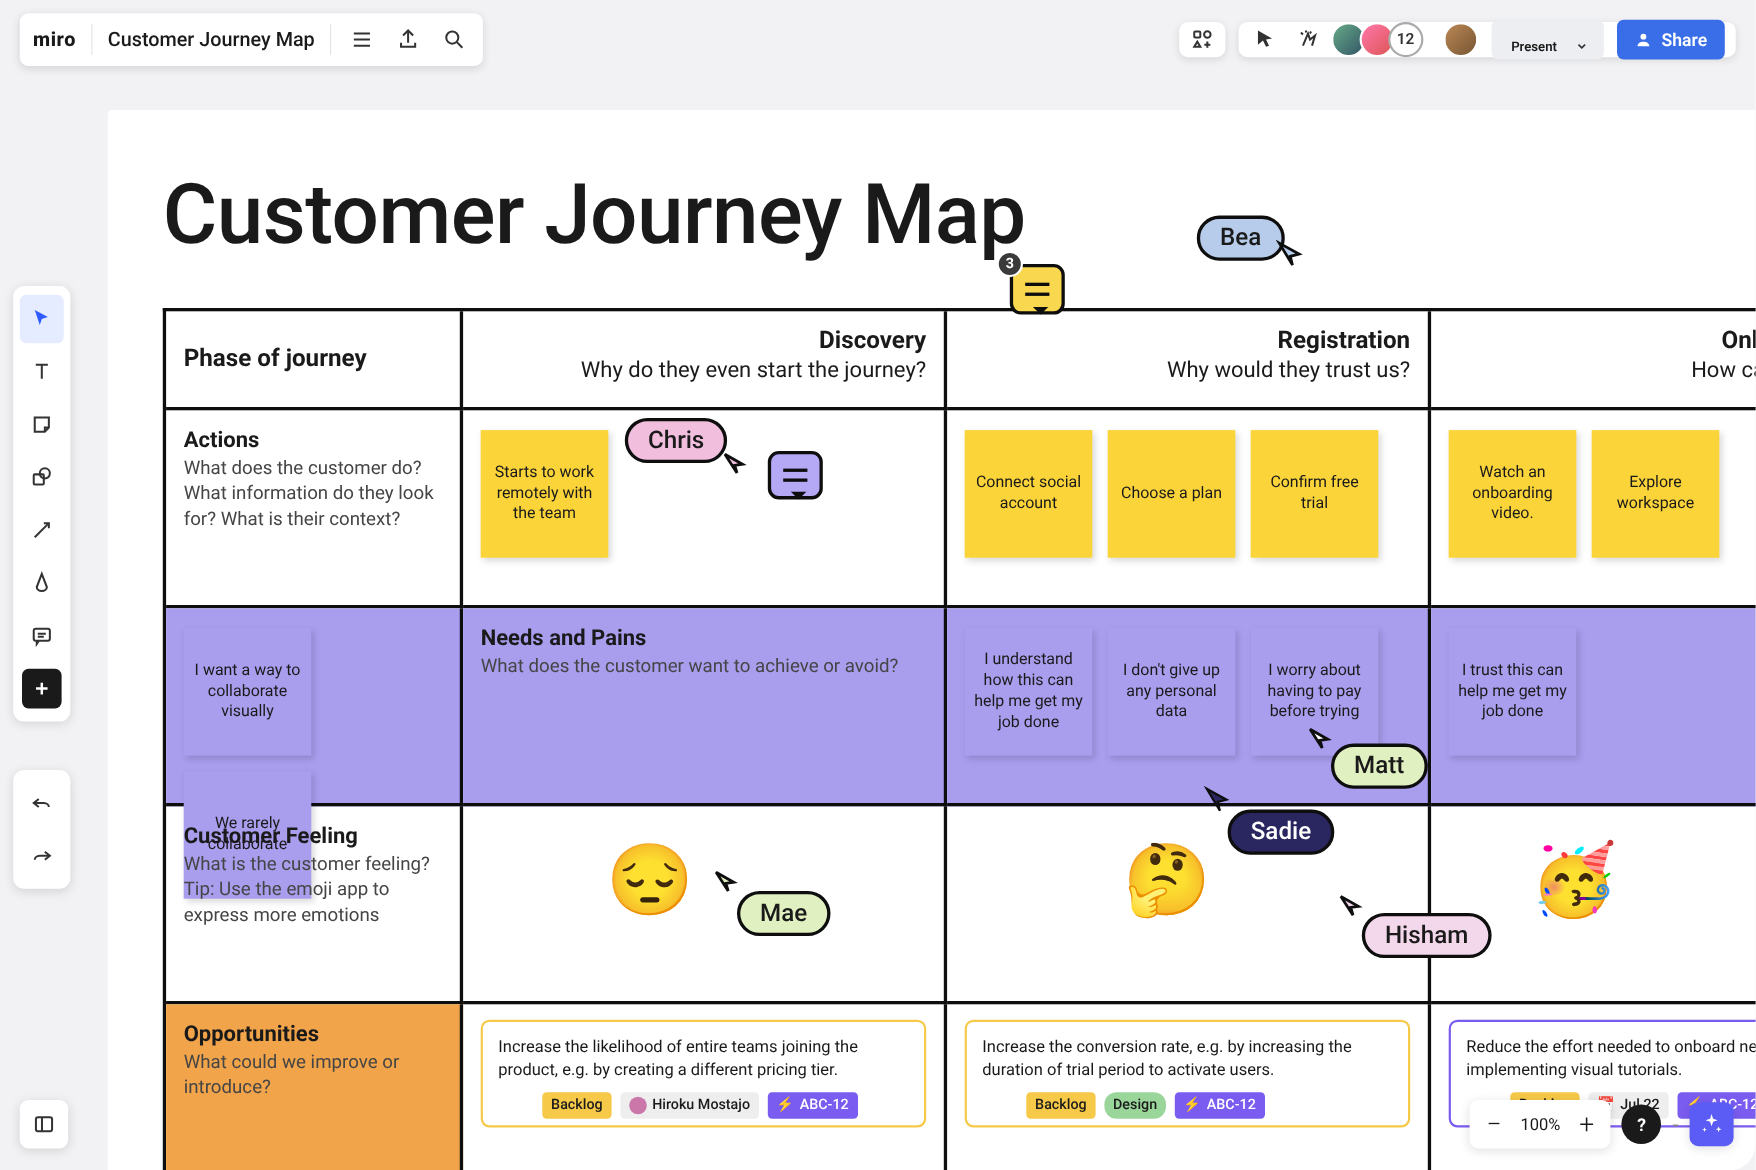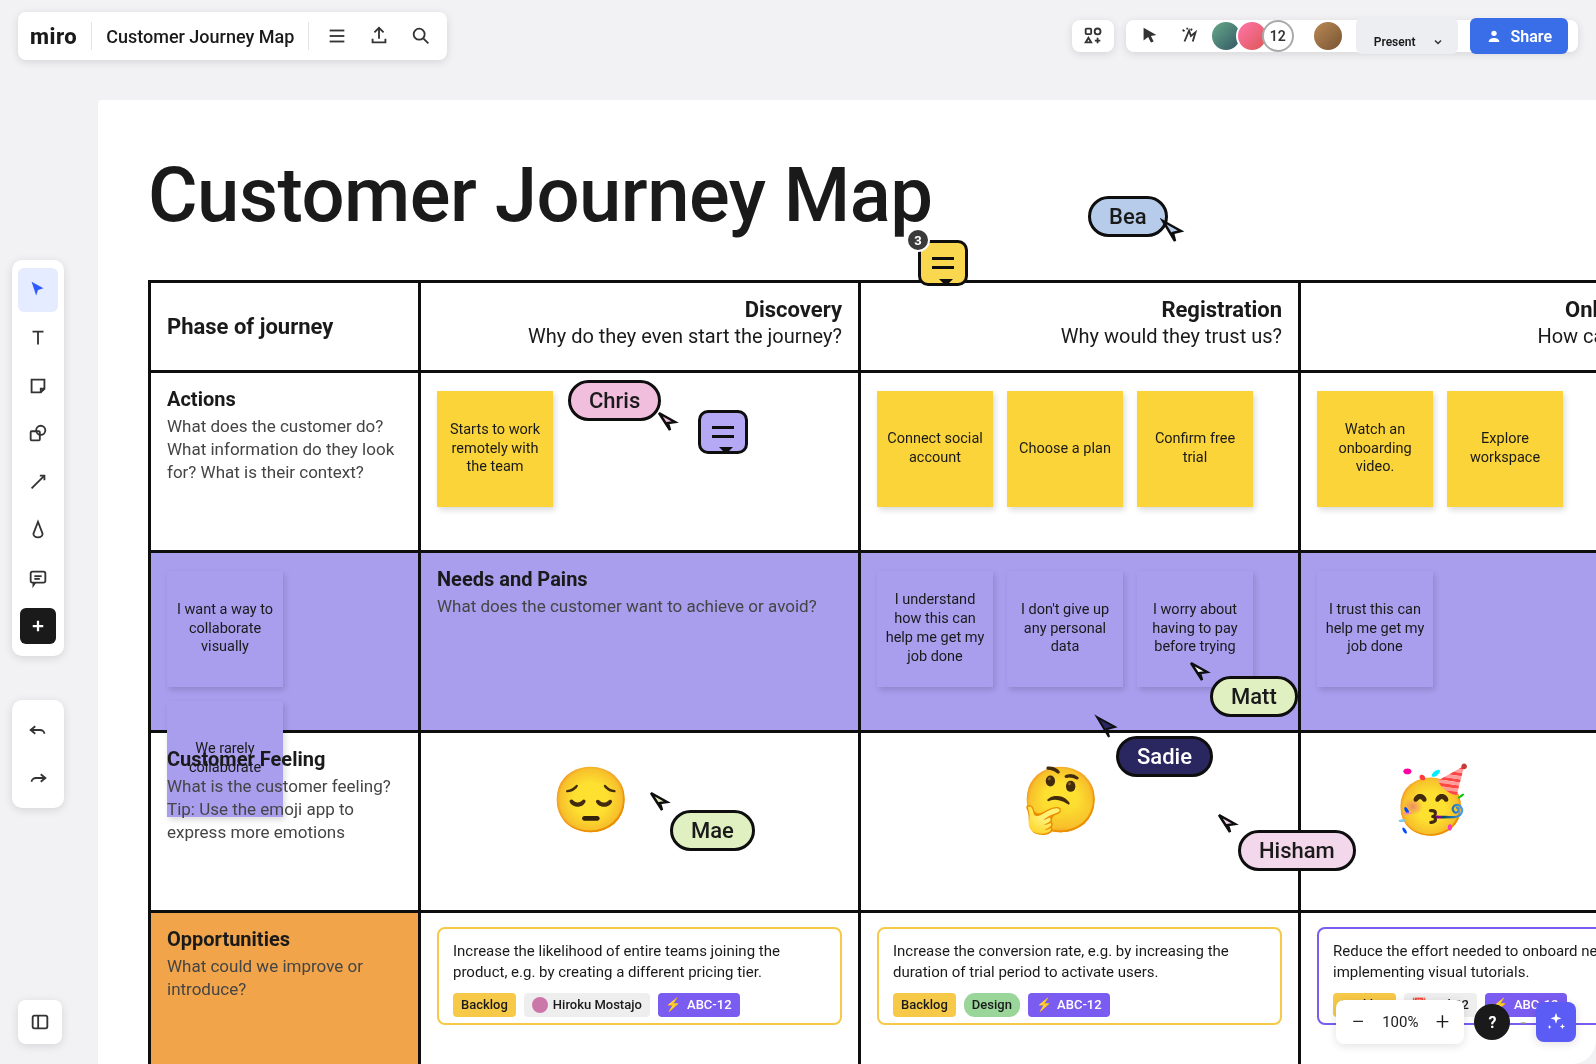--- a/index.html
+++ b/index.html
@@ -37,21 +37,21 @@
 
   
   .topbar-left{
     position:absolute;left:18px;top:12px;
     display:flex;align-items:center;
     background:var(--panel);
     border-radius:8px;
     box-shadow:0 2px 8px rgba(0,0,0,.12);
     height:48px;padding:0 12px;gap:14px;
   }
-  .logo{font-weight:800;font-size:22px;letter-spacing:.5px;}
+  .logo{font-weight:800;font-size:18px;letter-spacing:.5px;}
   .divider-v{width:1px;height:28px;background:#e3e3e6;}
   .board-title{font-size:18px;font-weight:500;}
   .icon-btn{
     width:28px;height:28px;display:flex;align-items:center;justify-content:center;
     cursor:pointer;border-radius:4px;
   }
 
   .topbar-right{
     position:absolute;right:18px;top:12px;
     display:flex;align-items:center;gap:12px;height:48px;
@@ -160,21 +160,21 @@
   .sticky.purple{background:var(--note-purple);}
 
   .emoji{font-size:64px;position:absolute;}
 
   
   .opp-card{
     border:2px solid;border-radius:8px;padding:12px 14px 6px 14px;
     font-size:15px;line-height:1.4;background:#fff;
     position:absolute;left:16px;right:16px;top:14px;
   }
-  .opp-card .tags{display:flex;gap:8px;margin-top:10px;align-items:center;flex-wrap:wrap;}
+  .opp-card .tags{display:flex;gap:8px;margin-top:10px;align-items:center;flex-wrap:wrap;margin-left:40px;}
   .tag{border-radius:4px;padding:3px 8px;font-size:13px;font-weight:500;display:inline-flex;align-items:center;gap:5px;}
   .tag.backlog{background:var(--tag-backlog);}
   .tag.design{background:var(--tag-design);border-radius:11px;}
   .tag.person{background:#eee;}
   .tag.date{background:#eee;}
   .tag.abc{background:var(--tag-abc);color:#fff;}
 
   
   .cursor-pill{
     position:absolute;border:3px solid var(--border);

